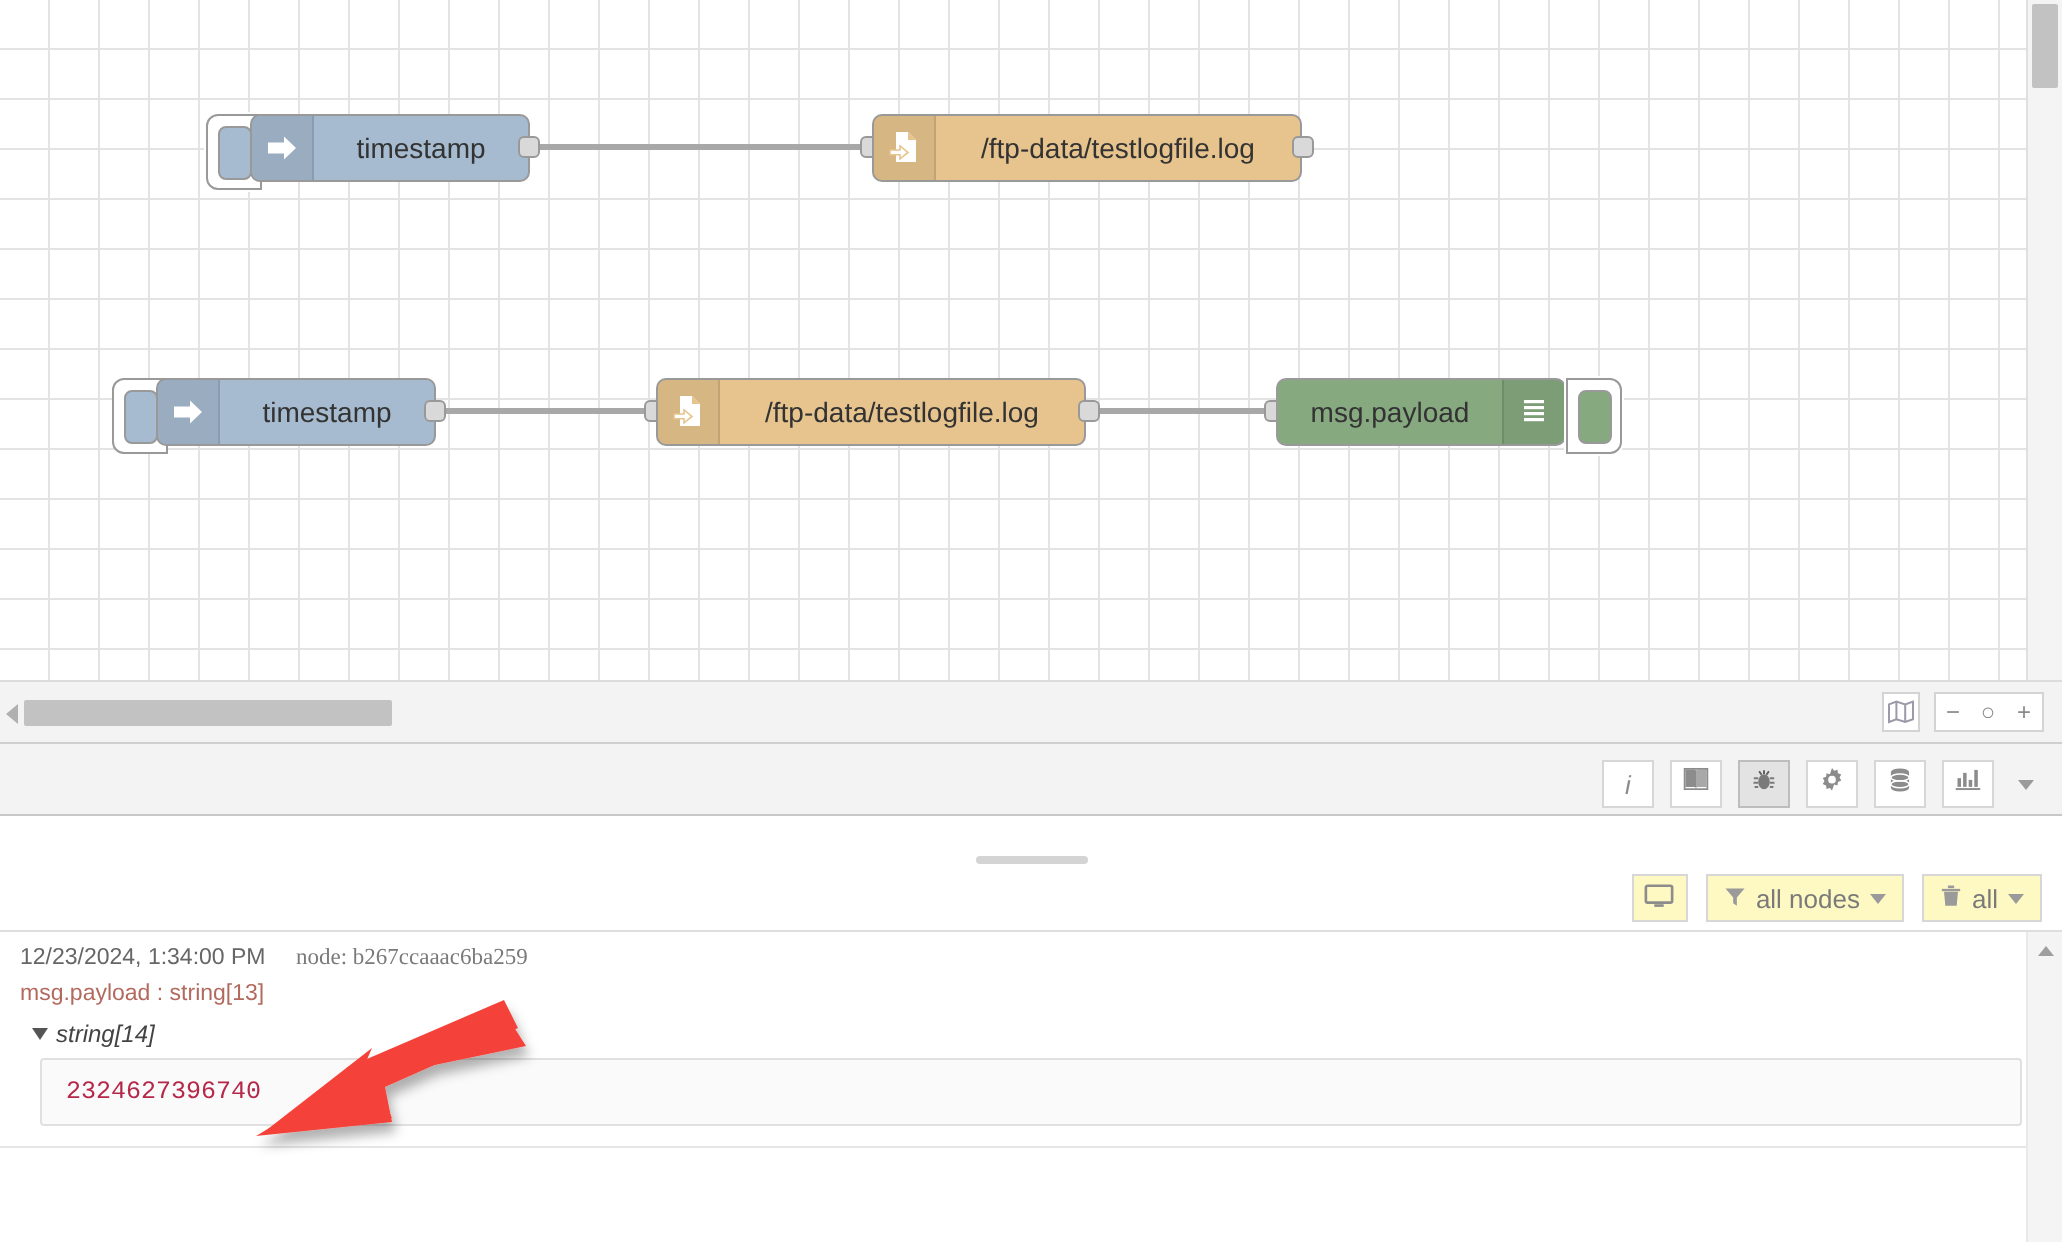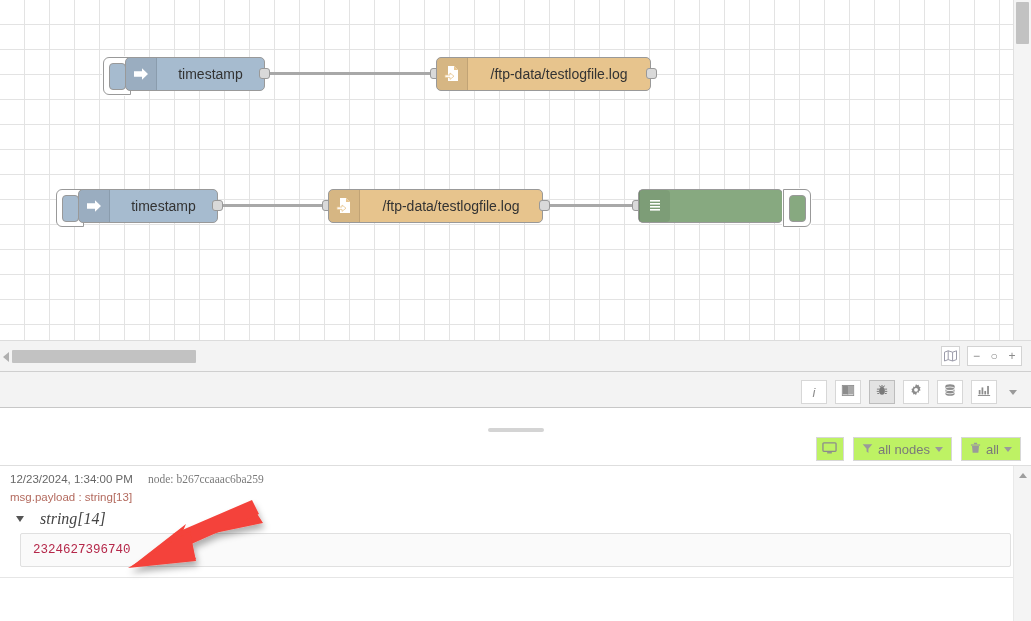--- a/index.html
+++ b/index.html
@@ -265,21 +265,21 @@
   }
   #filterbar .fgroup {
     position: absolute;
     right: 10px; top: 2px;
     display: flex;
     align-items: center;
     gap: 9px;
   }
   .filter-btn {
     height: 24px;
-    background: #bef264;
+    background: #fef9c3;
     border: 1px solid #d7d7d7;
     box-sizing: border-box;
     display: flex;
     align-items: center;
     gap: 5px;
     padding: 0 8px;
     font-size: 13px;
     color: #7a7a7a;
     cursor: pointer;
   }
@@ -312,24 +312,24 @@
   .msg-meta .ts { color: #666; }
   .msg-meta .node-id { margin-left: 12px; color: #7a7a7a; font-family: Liberation Serif, serif; }
   .msg-topic {
     color: #b36a5e;
     font-size: 11.5px;
     margin-bottom: 7px;
   }
   .msg-type-row {
     display: flex;
     align-items: center;
-    gap: 16px;
-    font-family: Liberation Serif, serif;
+    gap: 4px;
+    font-family: Liberation Sans, sans-serif;
     font-style: italic;
-    font-size: 16px;
+    font-size: 12px;
     color: #444;
     margin-left: 6px;
     margin-bottom: 5px;
     cursor: pointer;
   }
   .tri-dn {
     width: 0; height: 0;
     border-left: 4px solid transparent;
     border-right: 4px solid transparent;
     border-top: 6px solid #555;
@@ -429,20 +429,21 @@
           <path d="M12 2 v4 h4 Z" fill="#e7c48d"></path>
           <path d="M3 11 h5 V9 l4 3.2 -4 3.2 V13.4 H3 Z" fill="#ffffff" stroke="#e7c48d" stroke-width="0.8"></path>
         </svg>
       </div>
       <div class="node-label">/ftp-data/testlogfile.log</div>
     </div>
     <div class="port" style="left:539px; top:200px;"></div>
 
     <div class="port" style="left:632px; top:200px;"></div>
     <div class="node debug" style="left:638px; top:189px; width:145px;">
+      <div class="node-label">msg.payload</div>
       <div class="node-icon-box right">
         <svg width="16" height="16" viewBox="0 0 16 16" aria-hidden="true">
           <rect x="3" y="2" width="10" height="1.6" fill="#ffffff"></rect>
           <rect x="3" y="5" width="10" height="1.6" fill="#ffffff"></rect>
           <rect x="3" y="8" width="10" height="1.6" fill="#ffffff"></rect>
           <rect x="3" y="11" width="10" height="1.6" fill="#ffffff"></rect>
         </svg>
       </div>
     </div>
     <div class="node-button right selected" style="left:783px; top:189px;">

